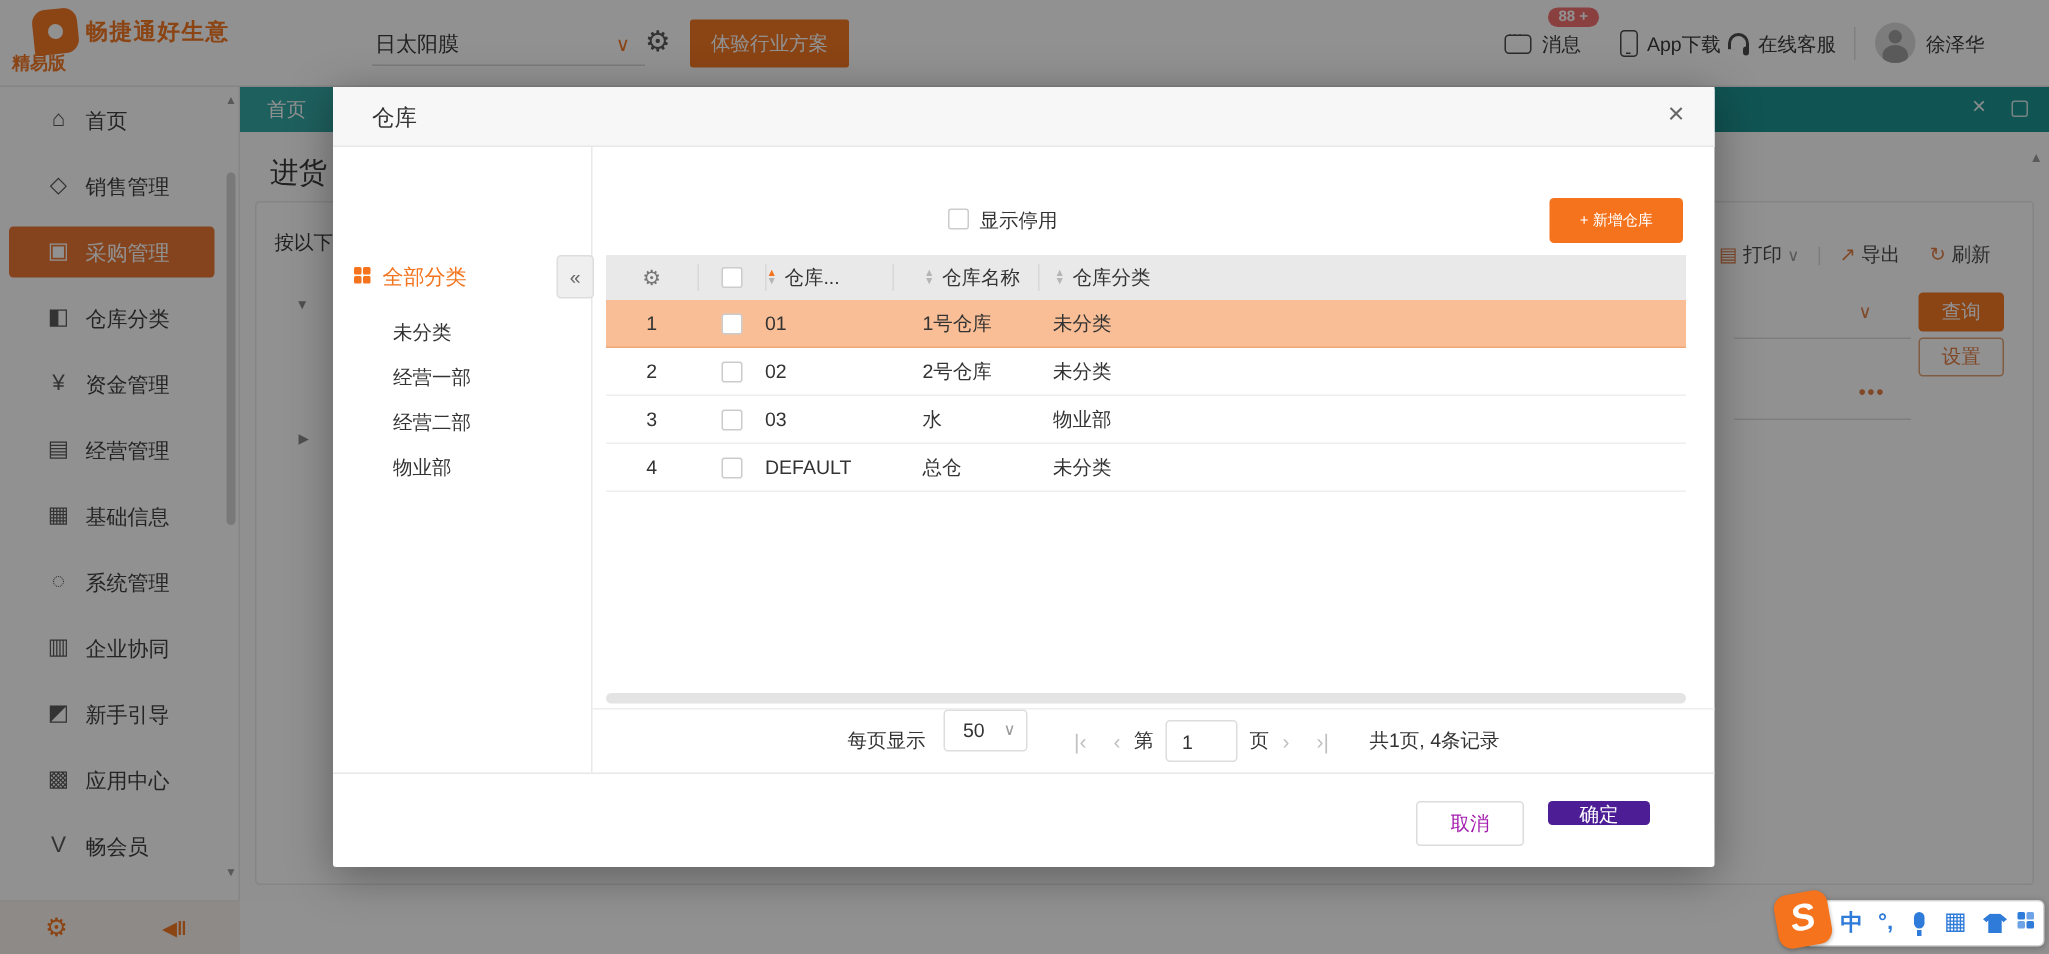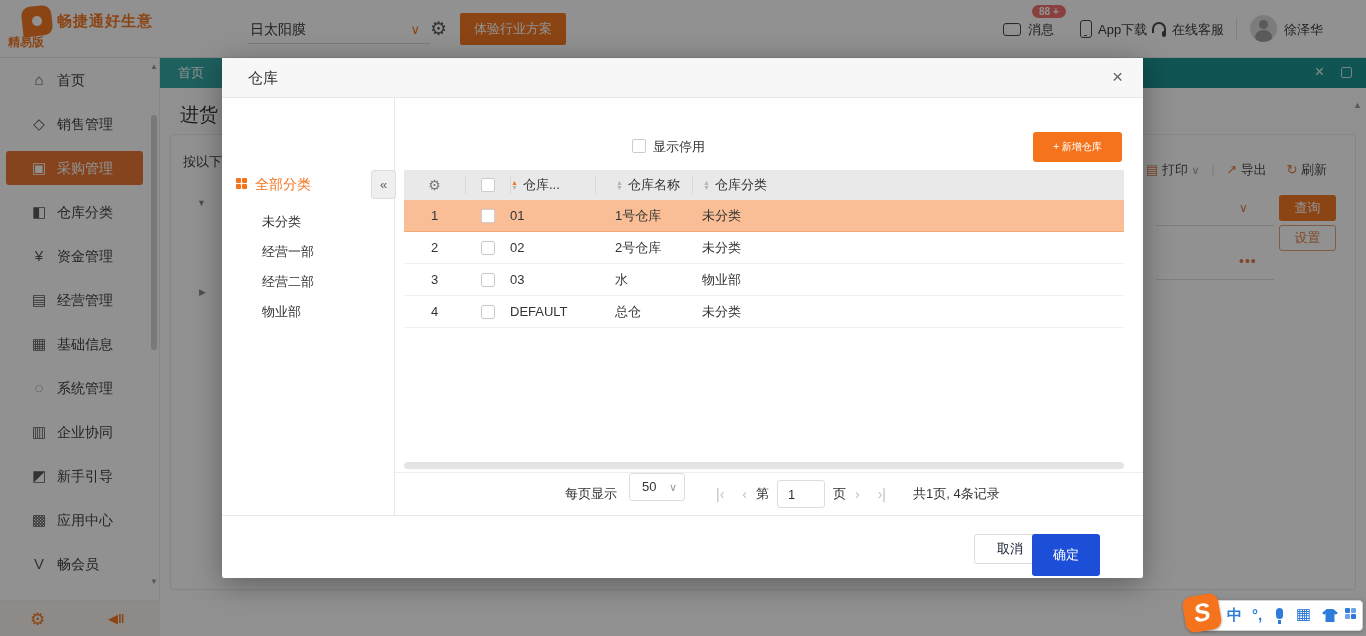--- a/index.html
+++ b/index.html
@@ -115,22 +115,22 @@
 
   .pag-row { position:absolute; left:173px; top:414px; width:748px; height:42px; border-top:1px solid #eee; }
   .pag-row .inner { position:absolute; left:170px; top:0; height:42px; display:flex; align-items:center; font-size:13px; color:#333; }
   .per-select { position:relative; width:56px; height:28px; border:1px solid #ddd; border-radius:3px; margin:0 22px 15px 12px; line-height:26px; padding-left:12px; }
   .per-select .dd { position:absolute; right:7px; top:0; color:#999; font-size:11px; }
   .pgbtn { color:#c0c0c0; font-size:14px; margin:0 9px; }
   .page-input { width:48px; height:28px; border:1px solid #ddd; border-radius:3px; text-align:left; padding-left:10px; margin:0 8px; font-size:13px; color:#333; font-family:inherit; outline:none; }
   .pag-summary { margin-left:18px; }
 
   .modal-footer { position:absolute; left:0; top:457px; width:921px; height:63px; border-top:1px solid #e8e8e8; }
-  .btn-cancel { position:absolute; left:752px; top:18px; width:72px; height:30px; background:#fff; border:1px solid #dcdcdc; border-radius:3px; color:#0f172a; font-size:13px; }
-  .btn-confirm { position:absolute; left:810px; top:18px; width:68px; height:42px; background:#1d4ed8; border:none; border-radius:3px; color:#fff; font-size:13px; }
+  .btn-cancel { position:absolute; left:722px; top:18px; width:72px; height:30px; background:#fff; border:1px solid #dcdcdc; border-radius:3px; color:#a21caf; font-size:13px; }
+  .btn-confirm { position:absolute; left:810px; top:18px; width:68px; height:16px; background:#4c1d95; border:none; border-radius:3px; color:#fff; font-size:13px; }
 
   
   .tray { position:absolute; left:1203px; top:600px; width:160px; height:31px; background:#fff; border:1px solid #d5d5d5; border-radius:4px; box-shadow:0 1px 4px rgba(0,0,0,0.25); z-index:20; }
   .tray-s { position:absolute; left:-20px; top:-6px; width:36px; height:36px; background:#f4731c; border-radius:9px; transform:rotate(-10deg); box-shadow:0 1px 3px rgba(0,0,0,0.3); color:#fff; font-weight:bold; font-style:italic; font-size:25px; text-align:center; line-height:35px; }
   .tray-ico { position:absolute; top:5px; color:#2f7bd9; font-size:15px; font-weight:bold; }
   .mic-icon { position:absolute; left:72px; top:7px; width:7px; height:11px; background:#2f7bd9; border-radius:4px; }
   .mic-icon::after { content:""; position:absolute; left:2px; top:12px; width:3px; height:4px; background:#2f7bd9; }
   .shirt-icon { position:absolute; left:118px; top:8px; width:16px; height:13px; background:#2f7bd9; clip-path:polygon(30% 0,70% 0,100% 30%,85% 45%,78% 35%,78% 100%,22% 100%,22% 35%,15% 45%,0 30%); }
   .grid4-icon { position:absolute; left:141px; top:7px; width:13px; height:13px; }
   .grid4-icon i { float:left; width:5px; height:5px; margin:0 1px 1px 0; background:#2f7bd9; border-radius:1px; }

